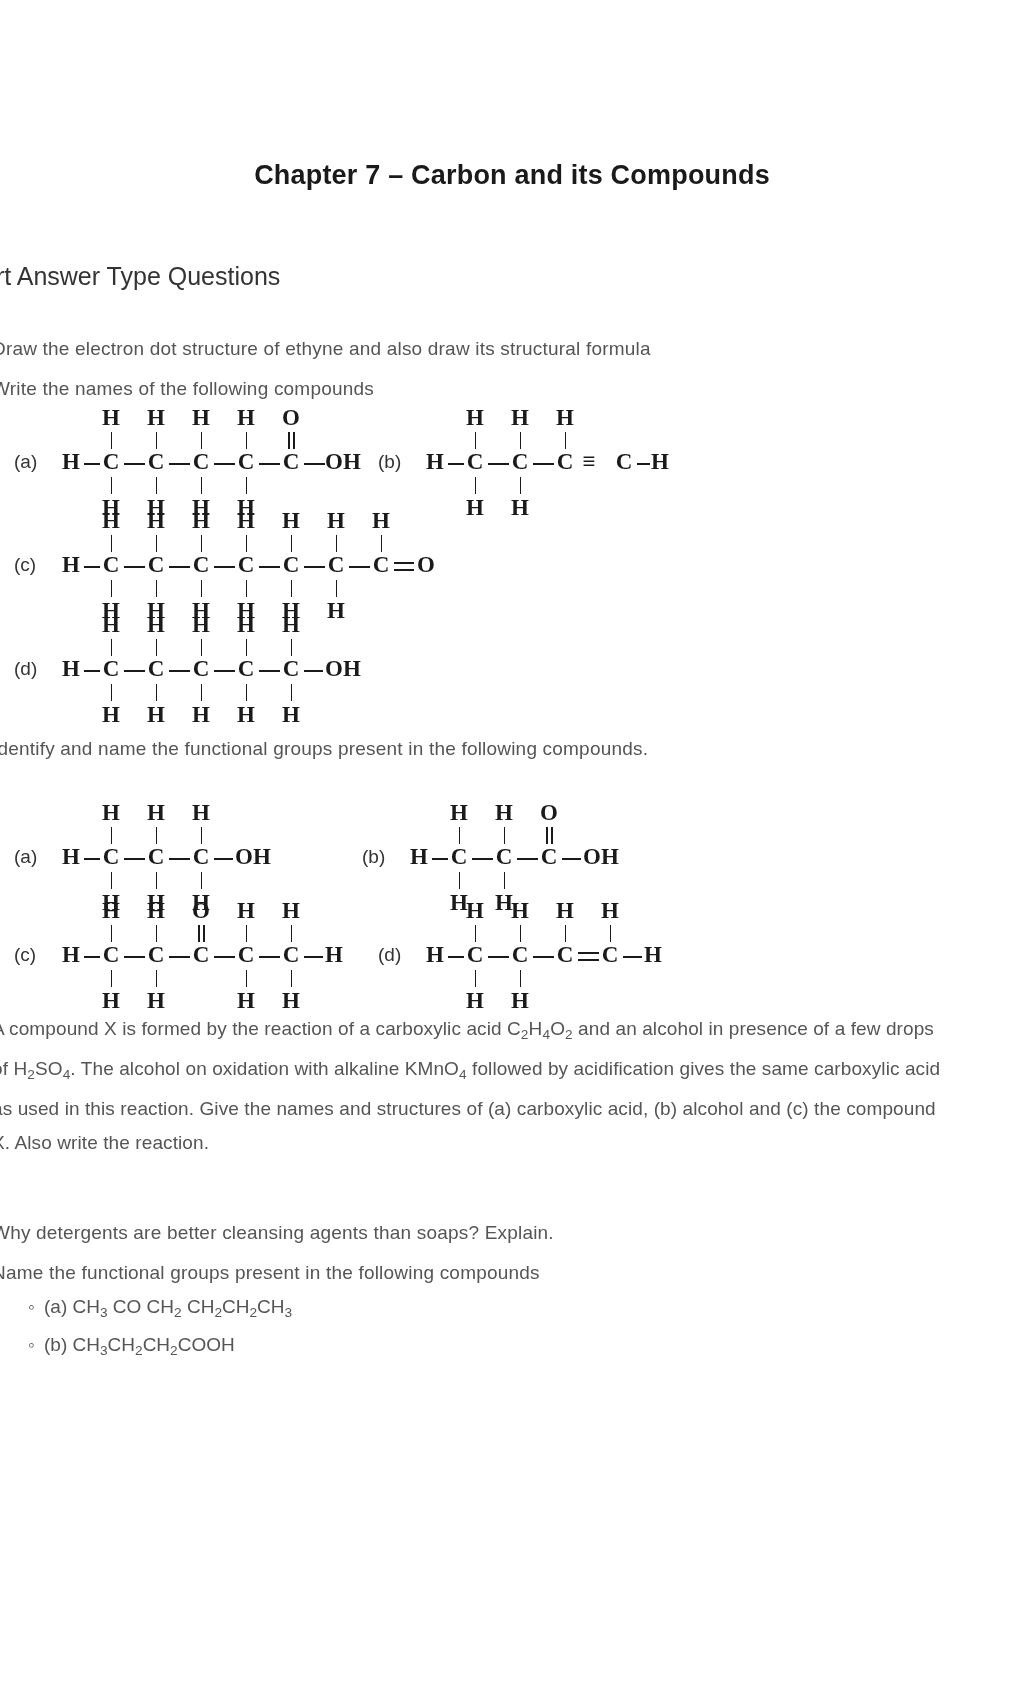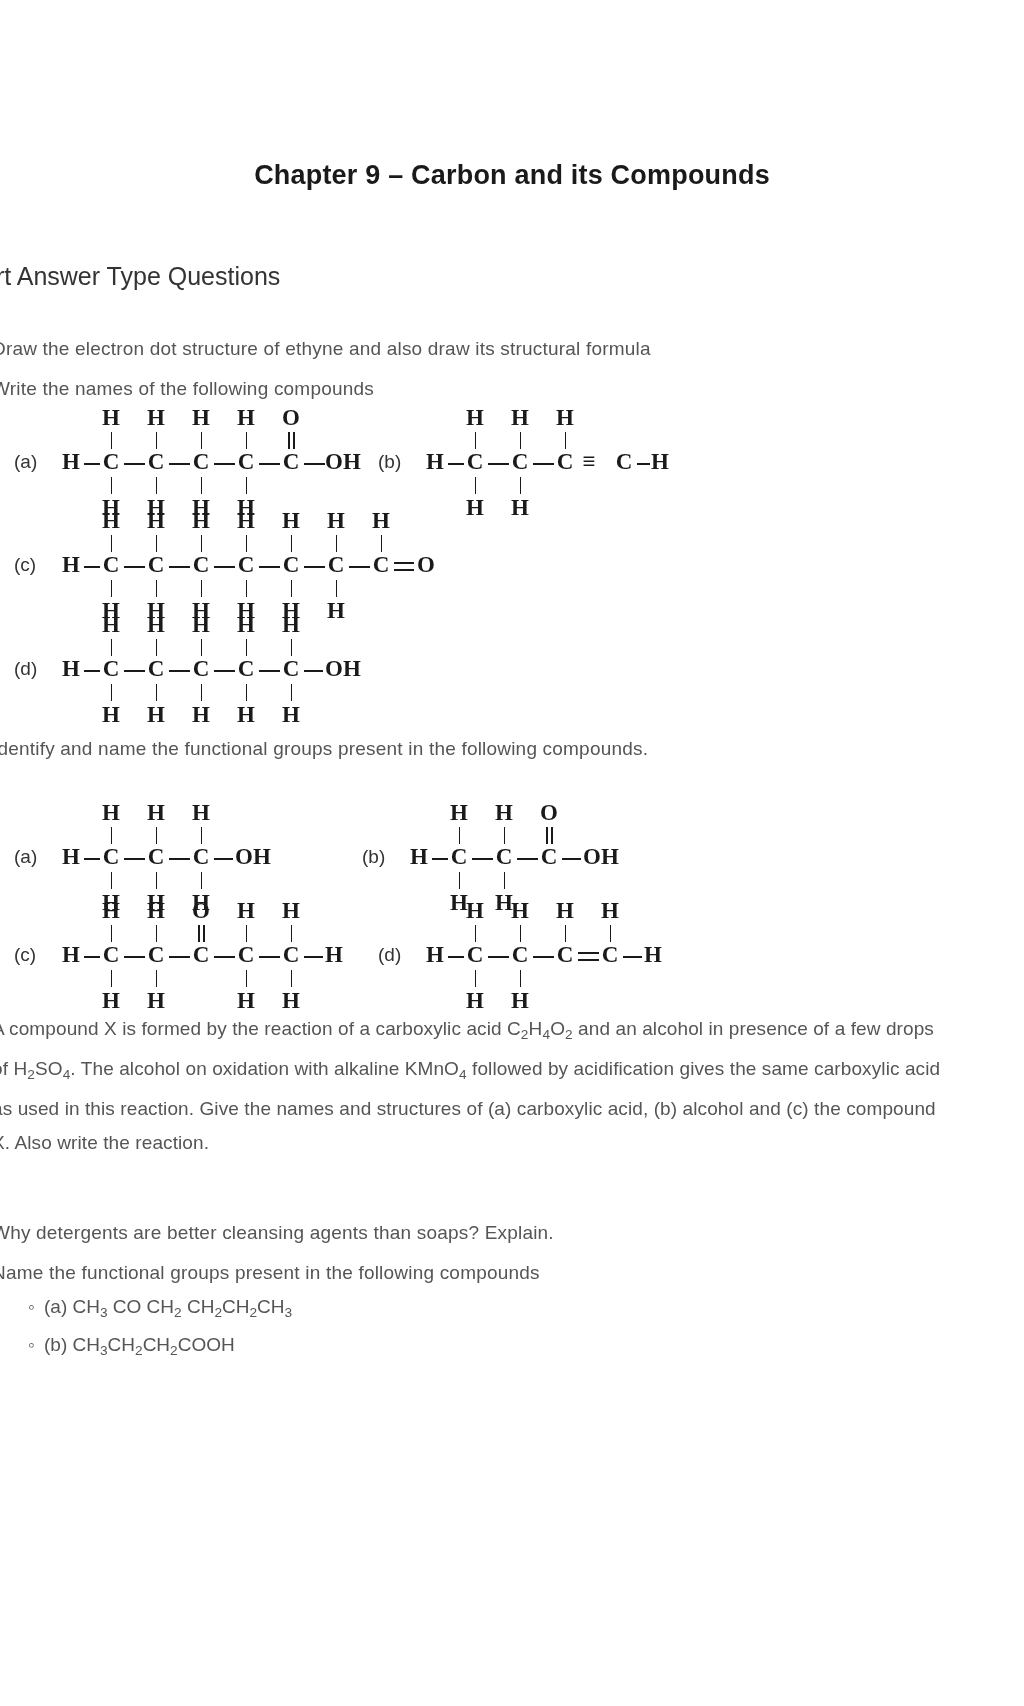--- a/index.html
+++ b/index.html
@@ -83,21 +83,21 @@
     position: absolute;
     font-family: "Liberation Serif", serif;
     color: #1a1a1a;
   }
 </style>
 </head>
 <body>
 
 <div class="page">
 
-  <div class="chapter-title">Chapter 9 – Carbon and its Compounds</div>
+  <div class="chapter-title">Chapter 7 – Carbon and its Compounds</div>
 
   <div class="section-heading">ort Answer Type Questions</div>
 
   <div class="qline" style="top:338px;">Draw the electron dot structure of ethyne and also draw its structural formula</div>
 
   <div class="qline" style="top:378px;">Write the names of the following compounds</div>
 
   <div id="g1a" class="struct" style="top: 405px; left: 14px; height: 124px;">
       <div style="position: absolute; left: 0px; top: 46px; font-family: &quot;Liberation Sans&quot;, sans-serif; font-size: 19px; color: rgb(51, 51, 51);">(a)</div>
       <div style="position: absolute; left: 46px; top: 44px; width: 22px; text-align: center; font-family: &quot;Liberation Serif&quot;, serif; font-size: 23px; font-weight: bold; color: rgb(26, 26, 26); white-space: nowrap;">H</div>

